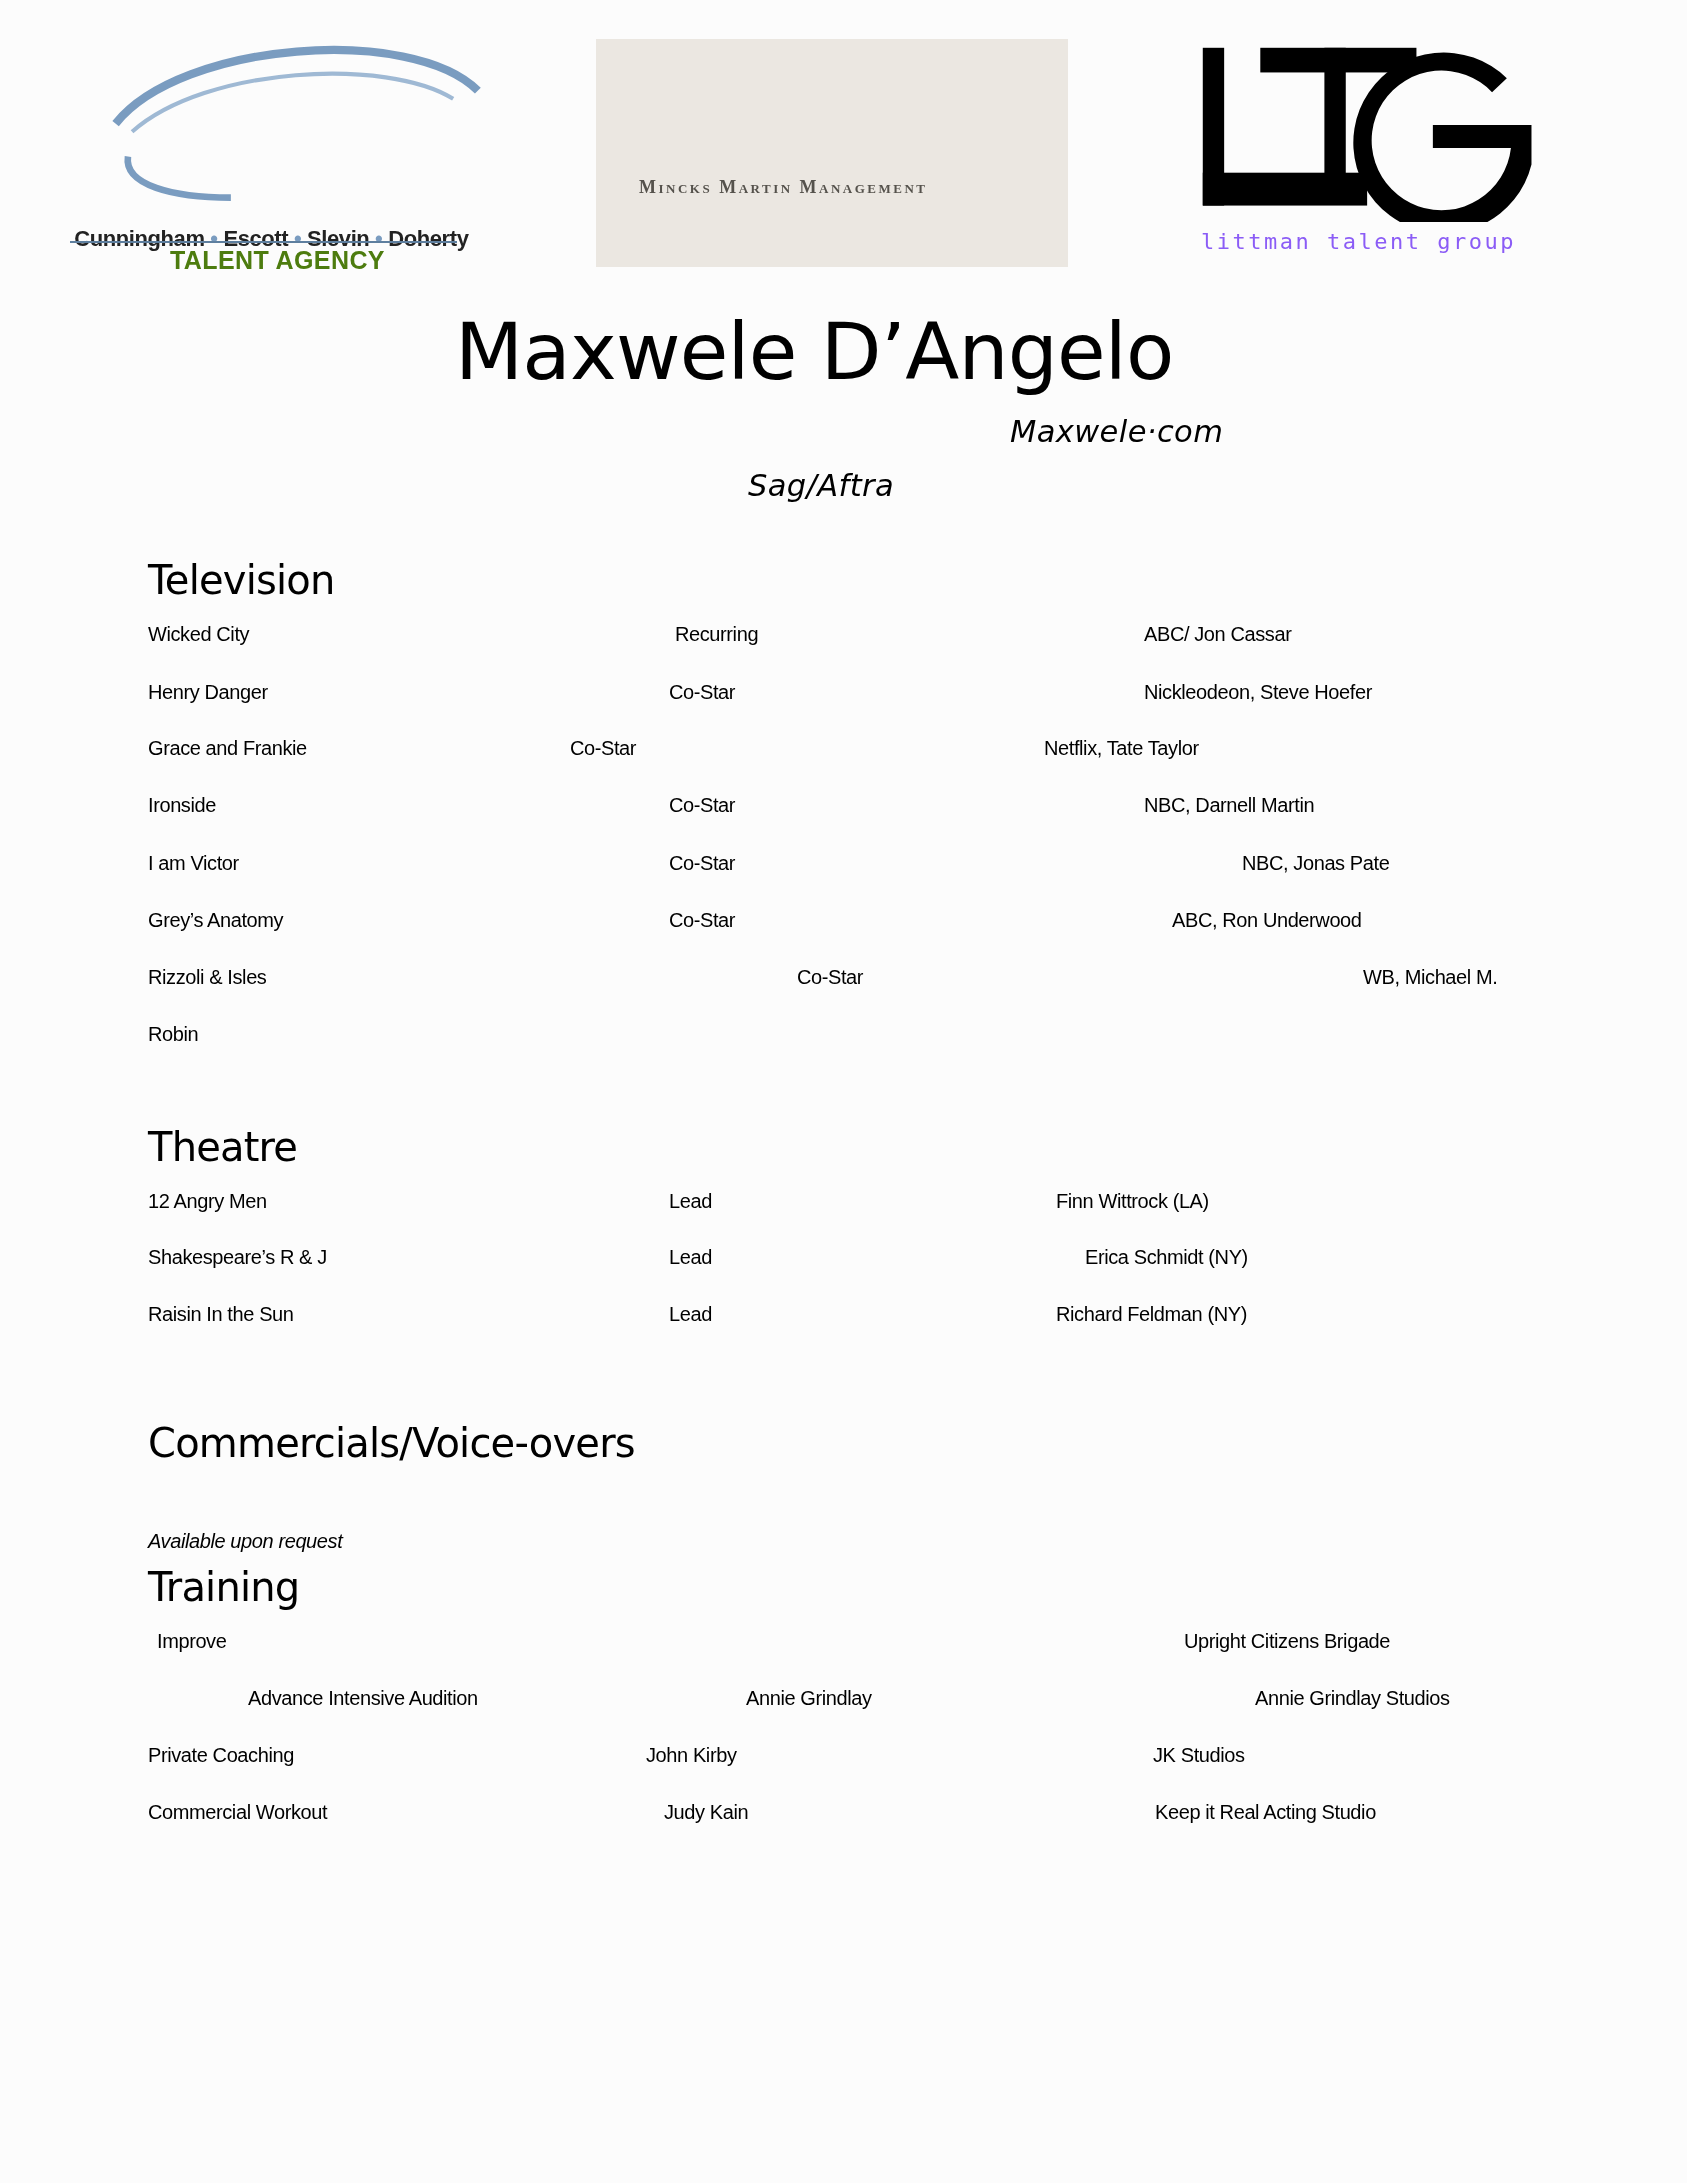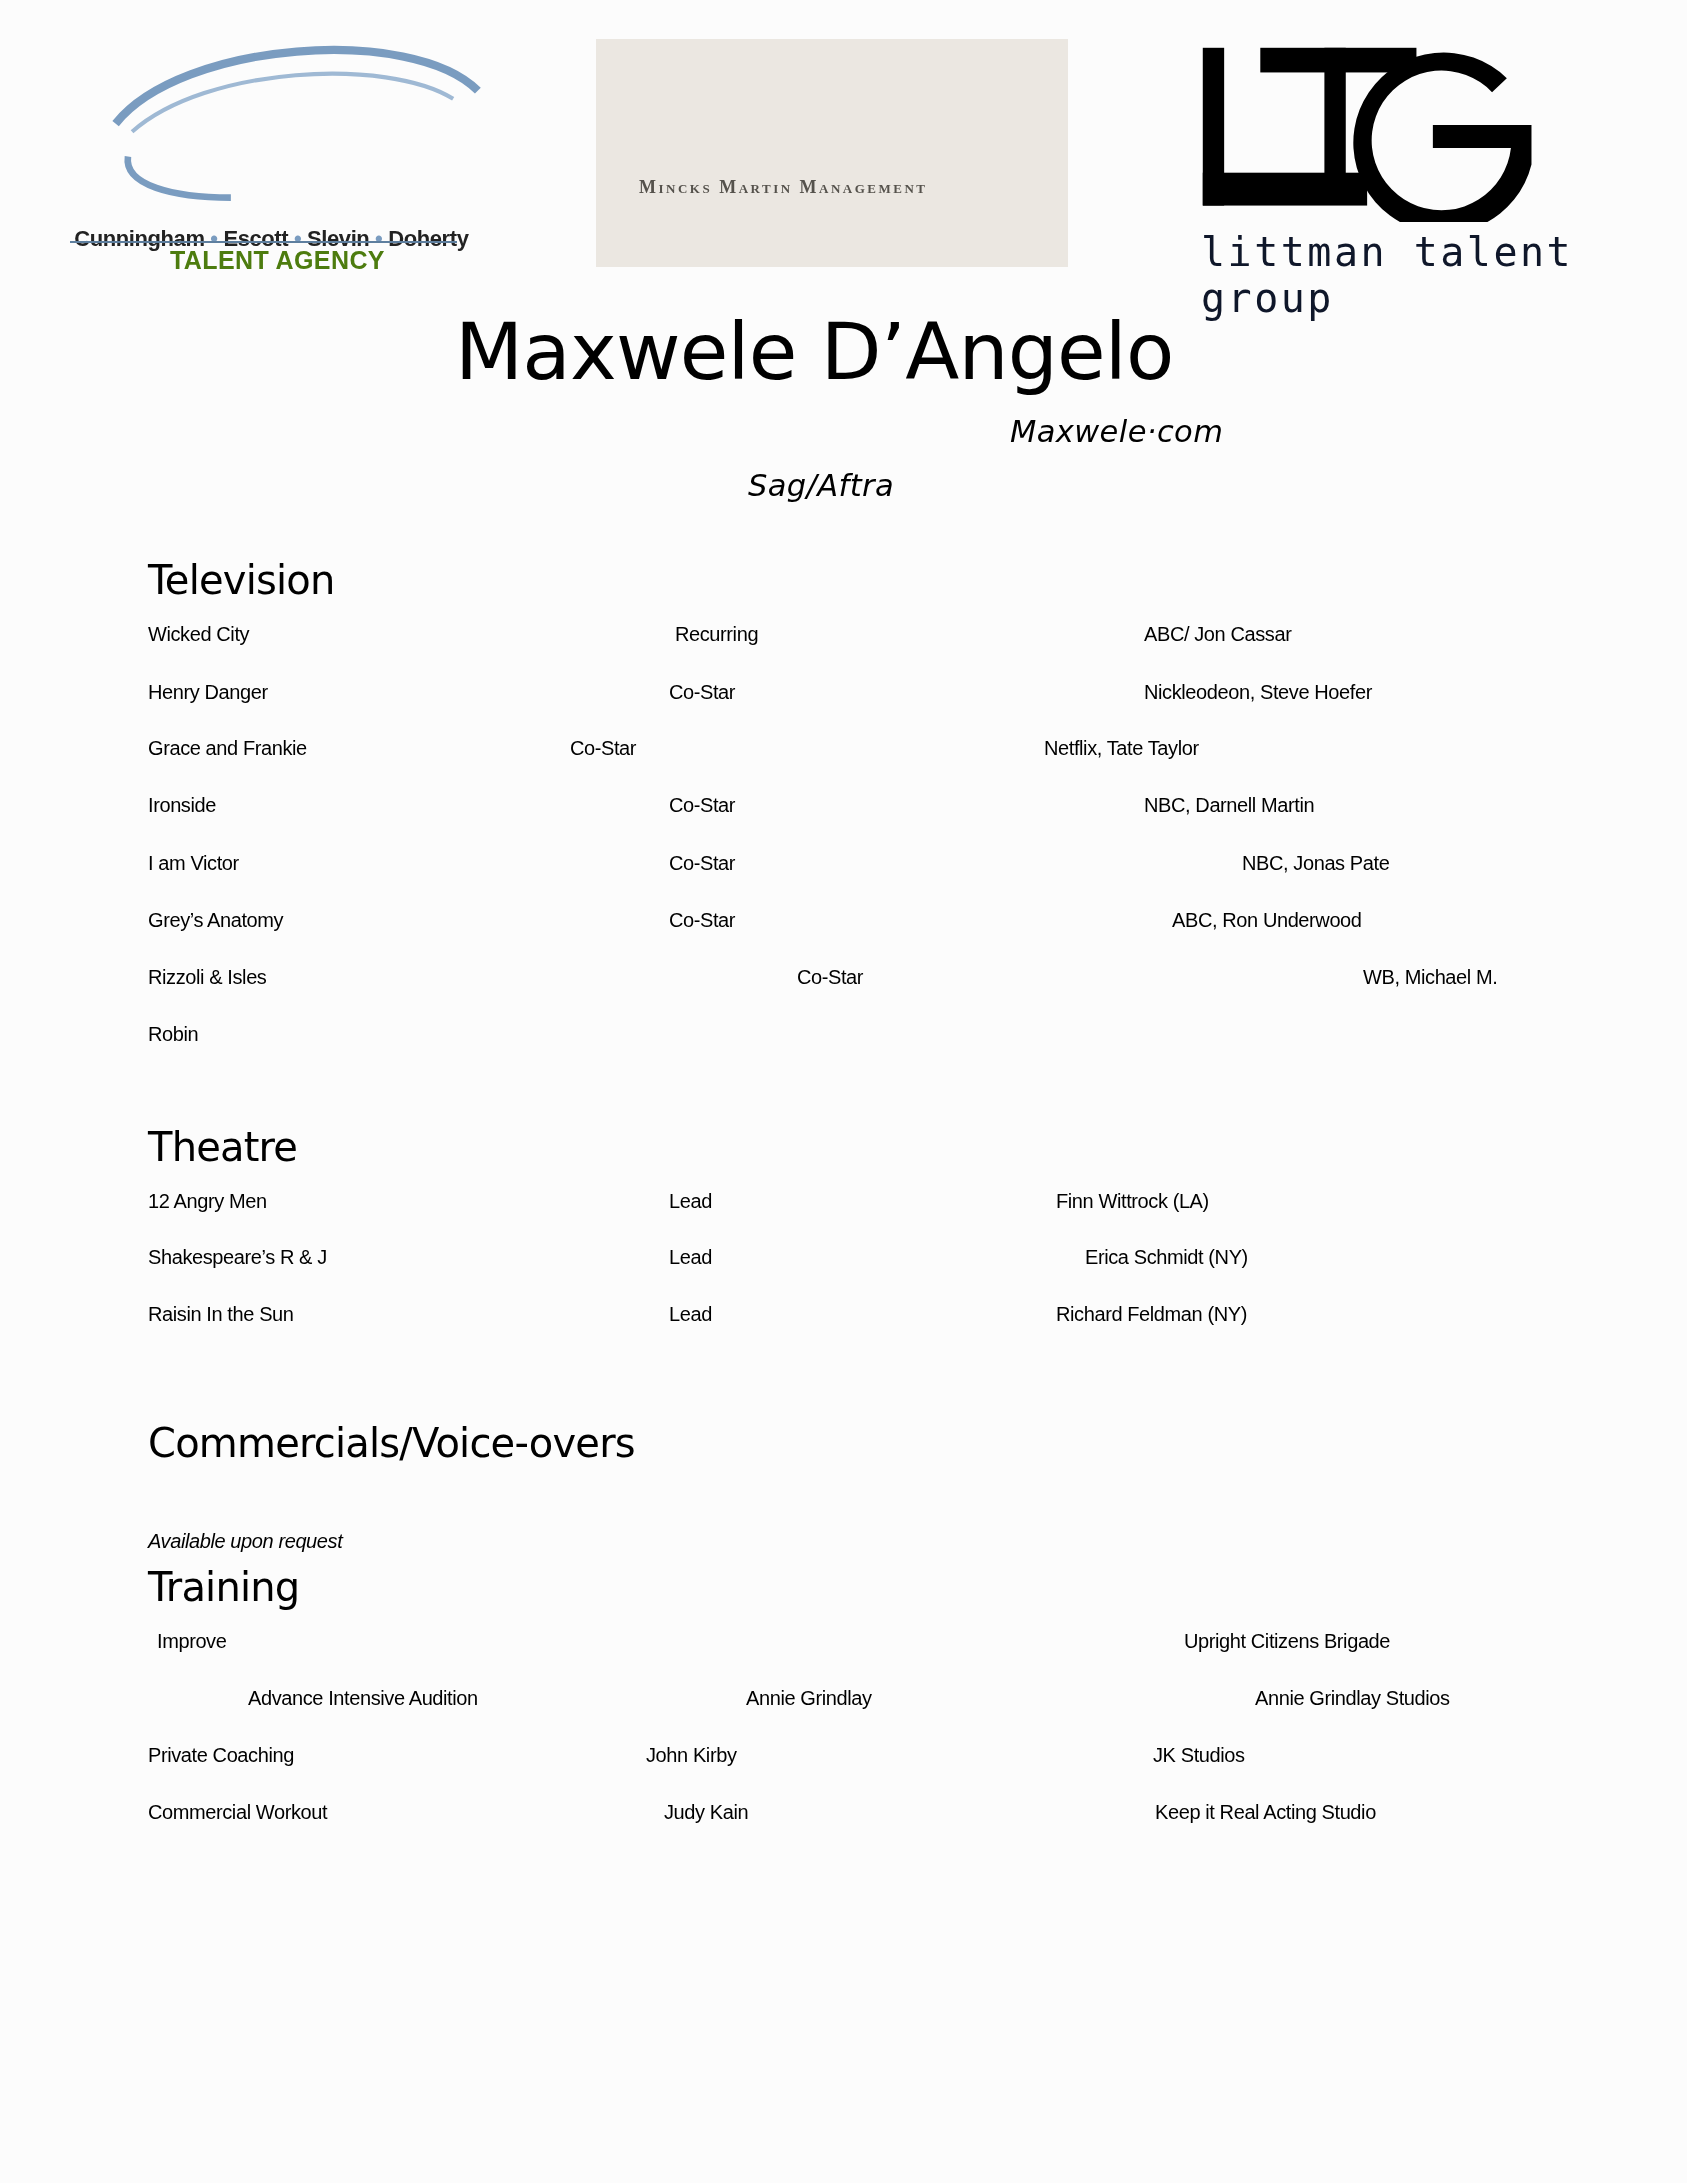--- a/index.html
+++ b/index.html
@@ -44,21 +44,21 @@
       letter-spacing: 1.6px; line-height: 1;
     }
     .mtm-sub {
       position: absolute; left: 43px; top: 138px;
       font-family: "Liberation Serif", serif; font-size: 18px; color: #55524c;
       letter-spacing: 2.5px; font-variant: small-caps; font-weight: bold;
     }
 
     .ltg-sub {
       position: absolute; left: 15px; top: 196px;
-      font-family: "DejaVu Sans Mono", monospace; font-size: 40px; color: #0f172a;
+      font-family: "DejaVu Sans Mono", monospace; font-size: 22px; color: #8b5cf6;
       letter-spacing: 2.5px;
     }
 
     
     .name { left: 455px; top: 306px; font-size: 79px; font-family: "DejaVu Sans", sans-serif; letter-spacing: -0.8px; }
     .script { font-family: "DejaVu Sans", sans-serif; font-style: italic; font-size: 30.5px; letter-spacing: 0.4px; }
     .website { left: 1010px; top: 414px; }
     .union { left: 748px; top: 468px; }
 
     

